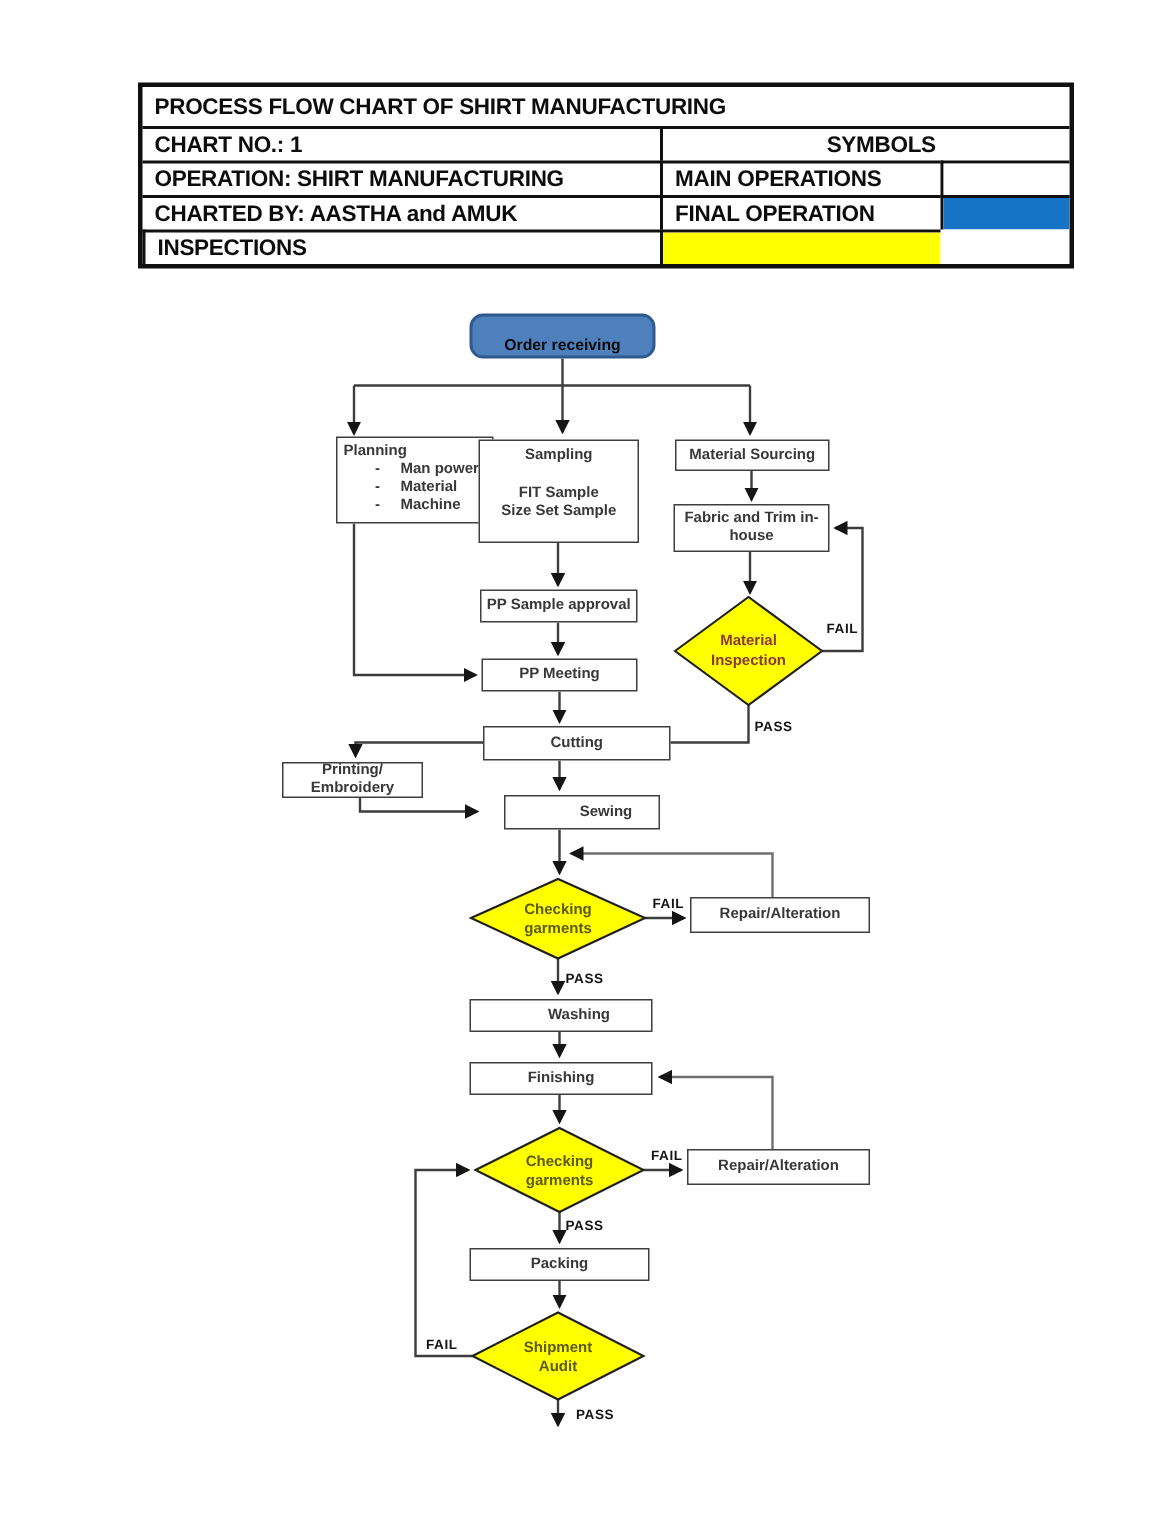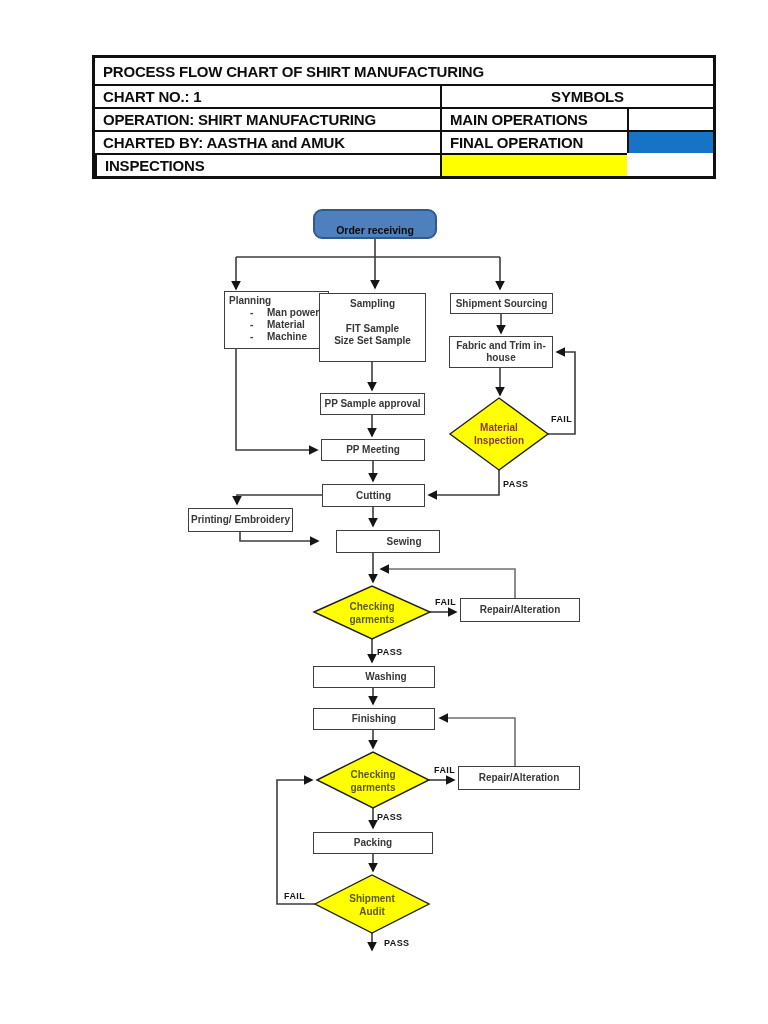--- a/index.html
+++ b/index.html
@@ -138,40 +138,40 @@
   </div>
 
   <div class="node sampling" style="left:319px; top:293px; width:107px; height:69px;">
     <div>Sampling</div>
     <div class="samp-gap"></div>
     <div>FIT Sample</div>
     <div>Size Set Sample</div>
   </div>
 
   <div class="node" style="left:450px; top:293px; width:103px; height:21px;">
-    <span>Shipment Sourcing</span>
+    <span>Material Sourcing</span>
   </div>
 
   <div class="node" style="left:449px; top:336px; width:104px; height:32px; padding:0 6px;">
     <span>Fabric and Trim in-house</span>
   </div>
 
   <div class="node" style="left:320px; top:393px; width:105px; height:22px;">
     <span>PP Sample approval</span>
   </div>
 
   <div class="node" style="left:321px; top:439px; width:104px; height:22px;">
     <span>PP Meeting</span>
   </div>
 
-  <div class="node" style="left:322px; top:484px; width:103px; height:23px;">
+  <div class="node" style="left:322px; top:484px; width:125px; height:23px;">
     <span>Cutting</span>
   </div>
 
-  <div class="node" style="left:188px; top:508px; width:105px; height:24px;">
+  <div class="node" style="left:188px; top:508px; width:94px; height:24px;">
     <span>Printing/ Embroidery</span>
   </div>
 
   <div class="node" style="left:336px; top:530px; width:104px; height:23px;padding-left:32px;">
     <span>Sewing</span>
   </div>
 
   <div class="node" style="left:460px; top:598px; width:120px; height:24px;">
     <span>Repair/Alteration</span>
   </div>

